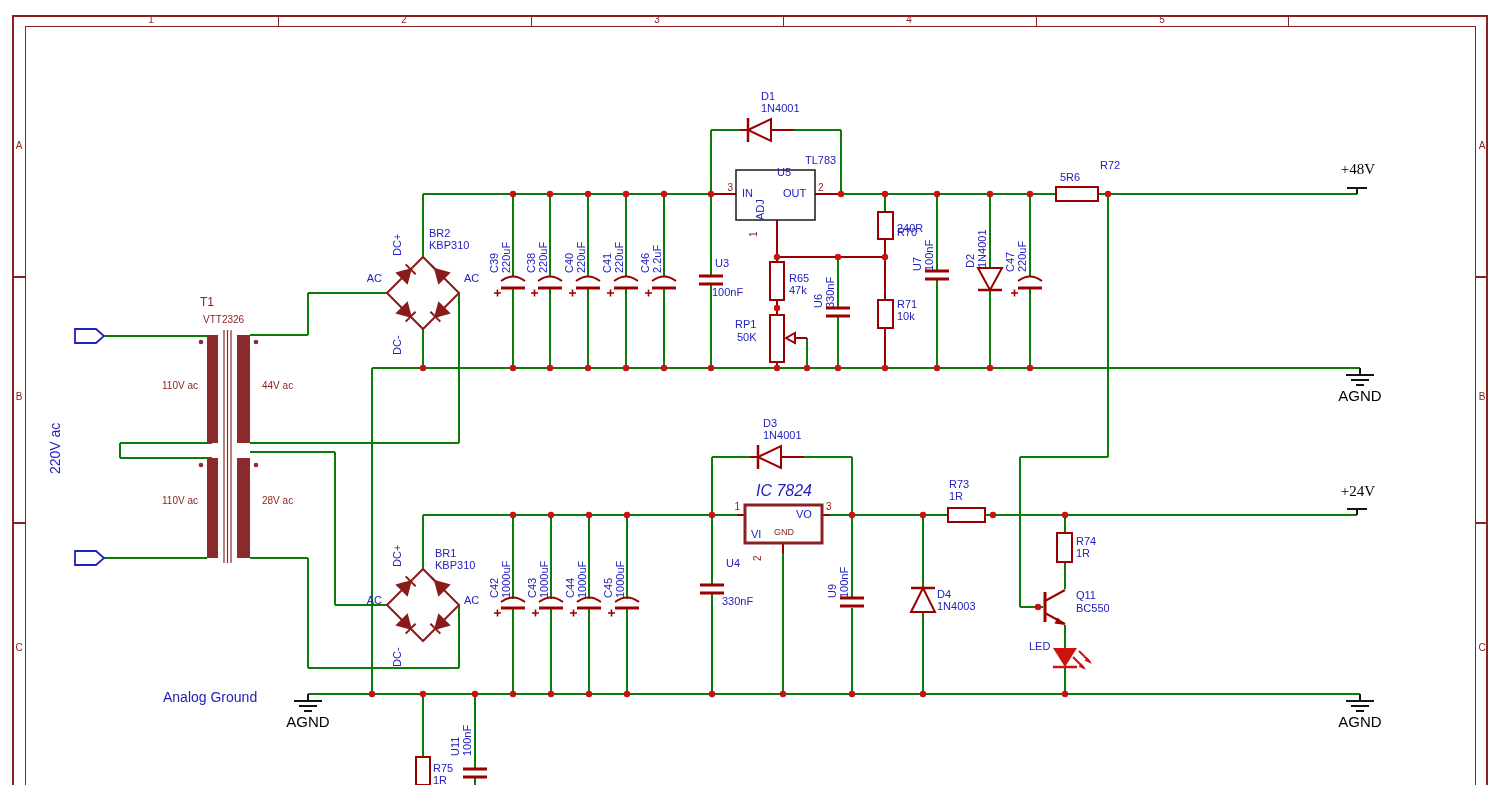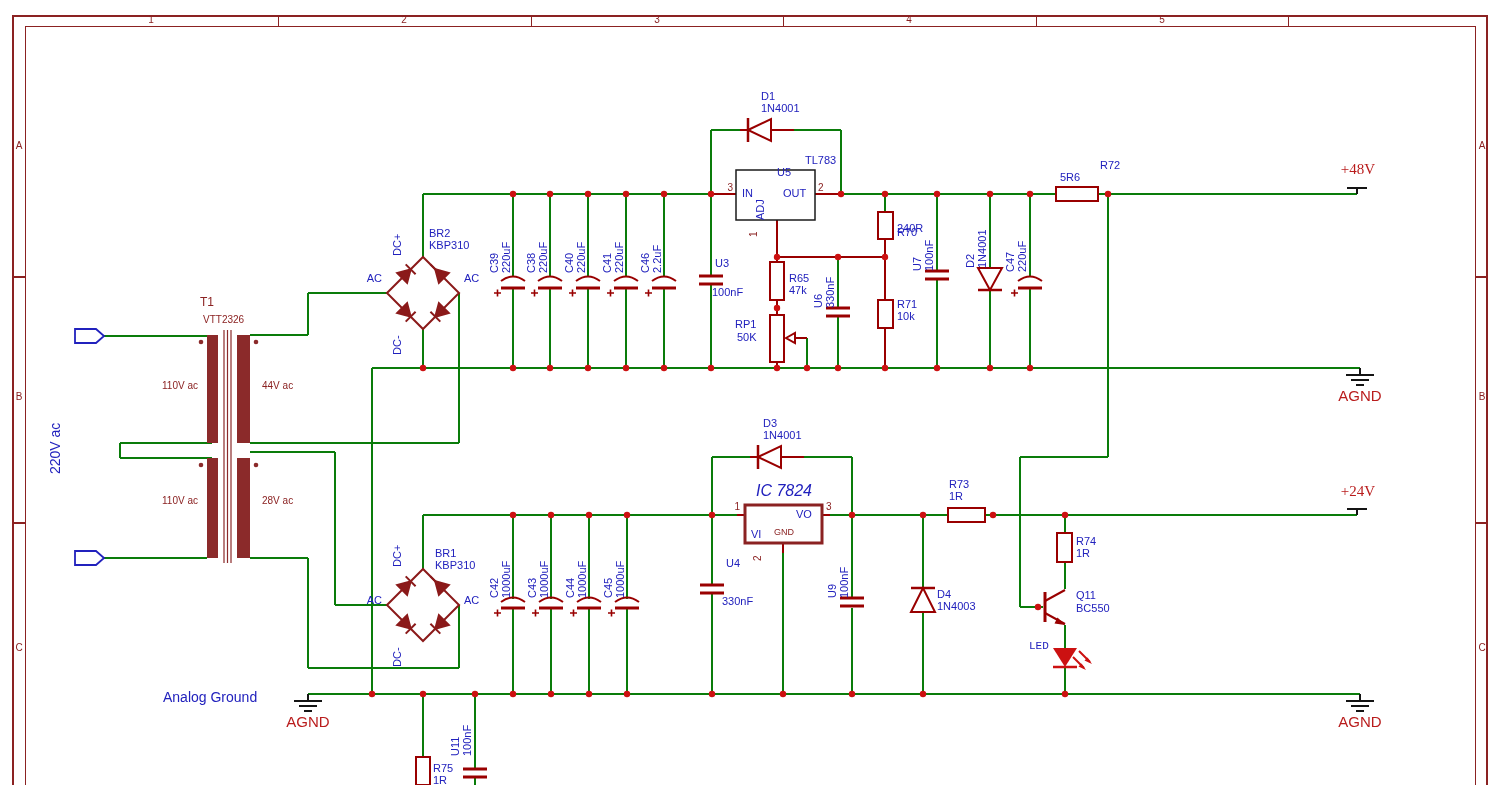--- a/index.html
+++ b/index.html
@@ -1,21 +1,21 @@
 <!DOCTYPE html>
 <html><head>
 <meta charset="utf-8">
 <style>
   html,body{margin:0;padding:0;background:#fff;}
   #canvas{position:relative;width:1500px;height:785px;background:#fff;overflow:hidden;
           font-family:"Liberation Sans",sans-serif;}
   svg{position:absolute;left:0;top:0;}
   .lab{position:absolute;font:11px/12px "Liberation Sans",sans-serif;color:#2121bd;white-space:nowrap;}
   .mar{color:#8b2222;}
-  .blk{color:#b91c1c;}
+  .blk{color:#000000;}
   .s9{font-size:9px;line-height:10px;}
   .s10{font-size:10px;line-height:11px;}
   .s12{font-size:12px;line-height:13px;}
   .s14{font-size:14px;line-height:15px;}
   .s15{font-size:15px;line-height:16px;}
   .s16{font-size:16px;line-height:17px;}
   .serif{font-family:"Liberation Serif",serif;}
   .ctr{text-align:center;}
   .rt{text-align:right;}
   .rl{height:12px;transform:rotate(-90deg);transform-origin:0 100%;}
@@ -347,21 +347,21 @@
   <div class="lab rl" style="left:850px;top:586px;">100nF</div>
 
   <div class="lab" style="left:949px;top:478px;">R73</div>
   <div class="lab" style="left:949px;top:490px;">1R</div>
   <div class="lab" style="left:937px;top:588px;">D4</div>
   <div class="lab" style="left:937px;top:600px;">1N4003</div>
   <div class="lab" style="left:1076px;top:535px;">R74</div>
   <div class="lab" style="left:1076px;top:547px;">1R</div>
   <div class="lab" style="left:1076px;top:589px;">Q11</div>
   <div class="lab" style="left:1076px;top:602px;">BC550</div>
-  <div class="lab" style="left:1029px;top:640px;font-family:Liberation Mono, monospace;">LED</div>
+  <div class="lab" style="left:1029px;top:640px;">LED</div>
   <div class="lab blk serif s15 ctr" style="left:1330px;top:483px;width:56px;">+24V</div>
 
   <div class="lab s14" style="left:163px;top:690px;">Analog Ground</div>
   <div class="lab blk s15 ctr" style="left:281px;top:714px;width:54px;">AGND</div>
   <div class="lab blk s15 ctr" style="left:1334px;top:714px;width:52px;">AGND</div>
 
   <div class="lab" style="left:433px;top:762px;">R75</div>
   <div class="lab" style="left:433px;top:774px;">1R</div>
   <div class="lab rl" style="left:461px;top:744px;">U11</div>
   <div class="lab rl" style="left:473px;top:744px;">100nF</div>

